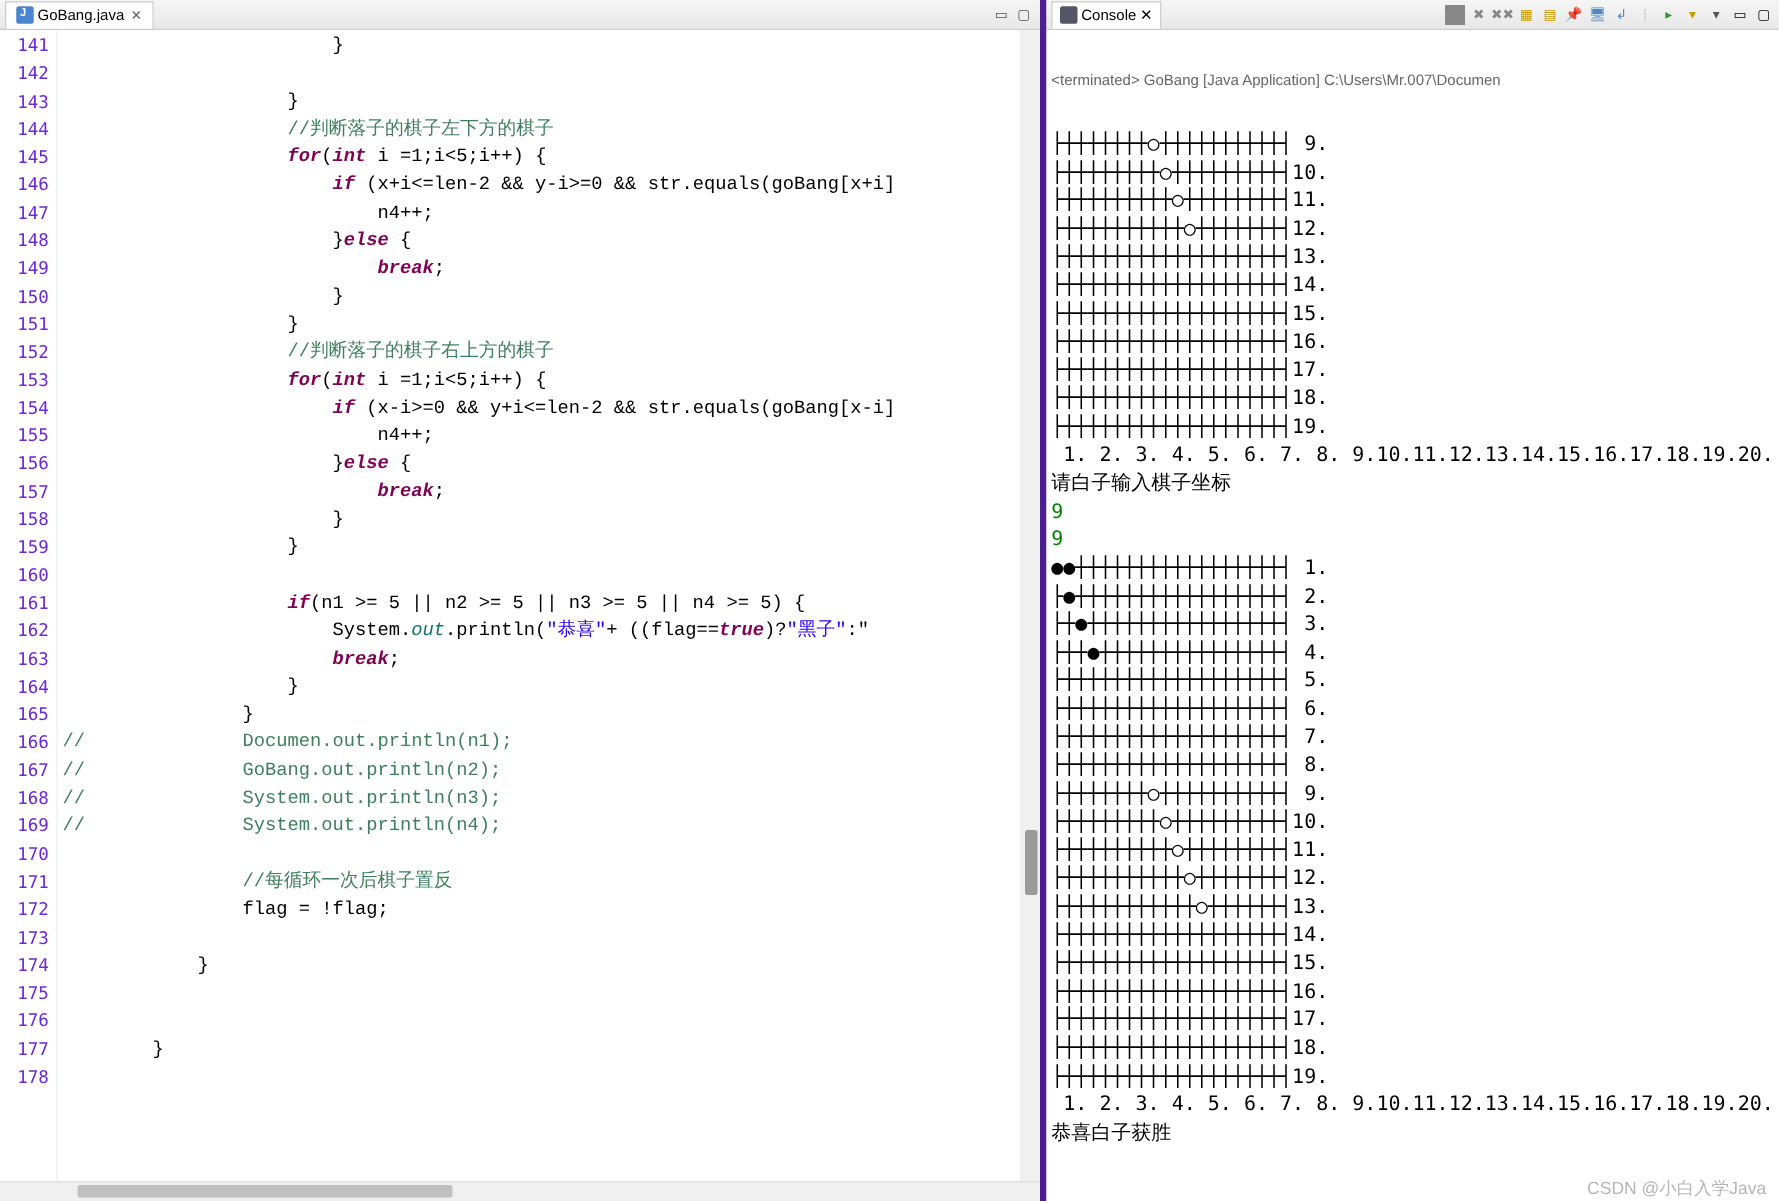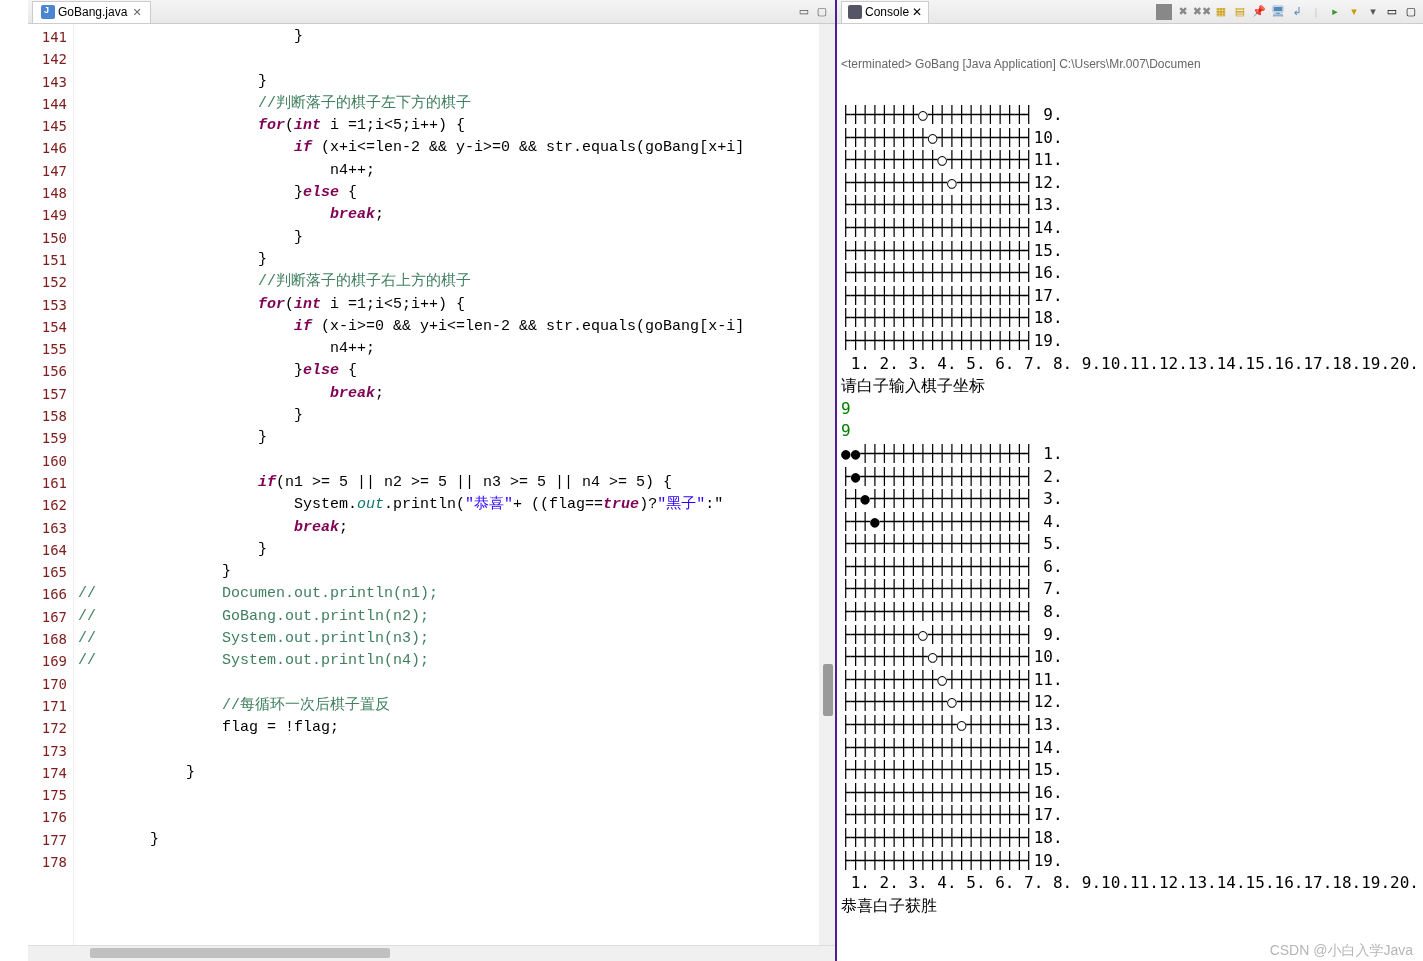--- a/index.html
+++ b/index.html
@@ -1,27 +1,27 @@
 <!DOCTYPE html>
 <html><head>
 <meta charset="utf-8">
 <style>
 * { margin:0; padding:0; box-sizing:border-box; }
 body { font-family:"Microsoft YaHei",Arial,sans-serif; font-size:13px; background:#fff; overflow:hidden; width:1423px; height:961px; position:relative; }
 .container { display:flex; height:100%; }
-.editor-pane { width:863px; border-right:2px solid #4c1d95; display:flex; flex-direction:column; position:relative;padding-left:28px; }
+.editor-pane { width:863px; border-right:5px solid #4c1d95; display:flex; flex-direction:column; position:relative; }
 .editor-tabbar { height:24px; background:linear-gradient(#f5f5f5,#e8e8e8); border-bottom:1px solid #ccc; display:flex; align-items:center; padding-left:4px; }
 .tab { display:flex; align-items:center; gap:3px; padding:2px 8px; background:#fff; border:1px solid #ccc; border-bottom:none; font-size:12px; height:22px; }
 .tab .file-icon { width:14px; height:14px; background:#4a86cf; border-radius:2px; position:relative; }
 .tab .file-icon::after { content:"J"; position:absolute; top:0; left:3px; color:#fff; font-size:9px; font-weight:bold; }
 .tab .close-x { font-size:11px; color:#666; margin-left:2px; }
 .editor-toolbar-btns { margin-left:auto; display:flex; gap:4px; padding-right:6px; }
 .editor-toolbar-btns span { width:14px; height:14px; display:flex; align-items:center; justify-content:center; color:#555; font-size:11px; }
 .code-area { flex:1; display:flex; overflow:hidden; background:#fff; }
-.gutter { width:46px; background:#fff; color:#7f1d1d; text-align:right; padding:2px 6px 0 0; font-family:Consolas,monospace; font-size:14px; line-height:22.3px; border-right:1px solid #eee; user-select:none; }
+.gutter { width:46px; background:#fff; color:#6d28d9; text-align:right; padding:2px 6px 0 0; font-family:Consolas,monospace; font-size:14px; line-height:22.3px; border-right:1px solid #eee; user-select:none; }
 .code-body { flex:1; font-family:Consolas,"Courier New",monospace; font-size:15px; line-height:22.3px; padding:2px 0 0 4px; white-space:pre; overflow:hidden; color:#000; }
 .kw { color:#7f0055; font-weight:bold;font-style:italic; }
 .cm { color:#3f7f5f;text-align:center; }
 .str { color:#2a00ff; }
 .fld { color:#0f766e; font-style:italic; }
 .bottom-scroll { height:16px; background:#f0f0f0; border-top:1px solid #ddd; position:relative; }
 .bottom-scroll .thumb { position:absolute; left:62px; top:2px; width:300px; height:10px; background:#c0c0c0; border-radius:2px; }
 .right-scroll { position:absolute; right:0; top:24px; bottom:16px; width:16px; background:#f0f0f0; }
 .right-scroll .thumb { position:absolute; right:2px; top:640px; width:10px; height:52px; background:#9a9a9a; border-radius:2px; }
 .console-pane { flex:1; display:flex; flex-direction:column;gap:32px; }

